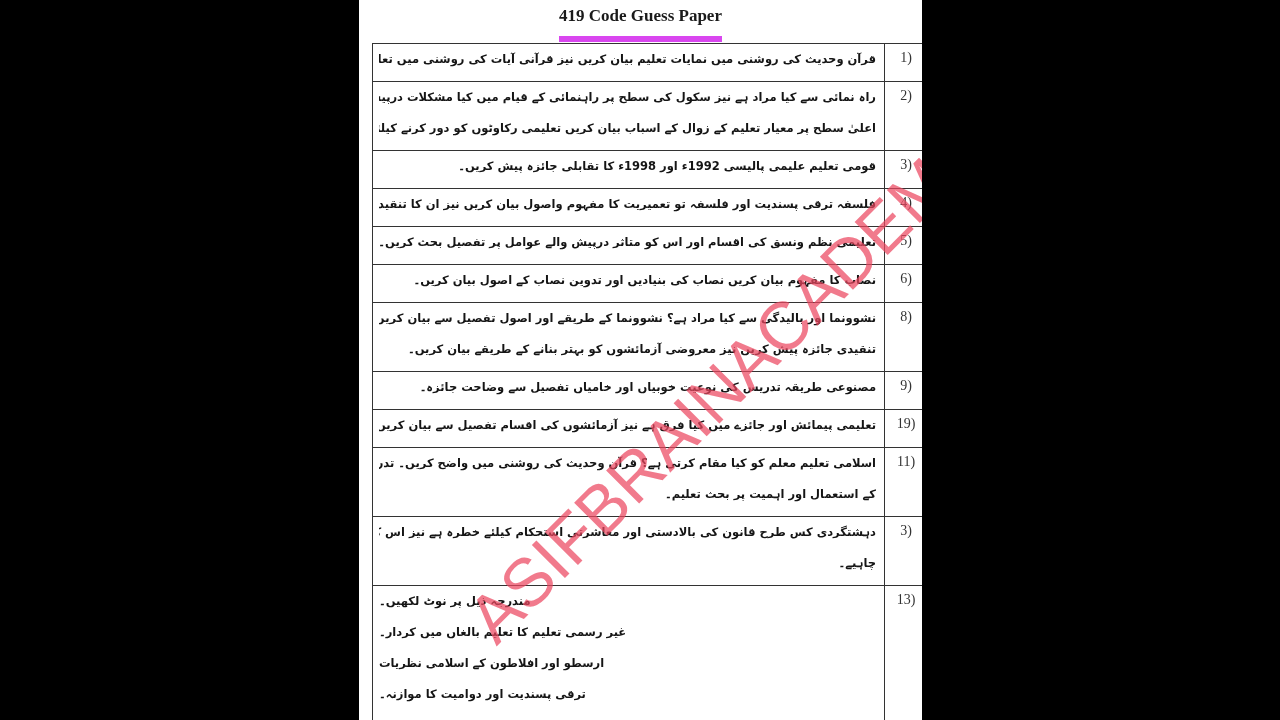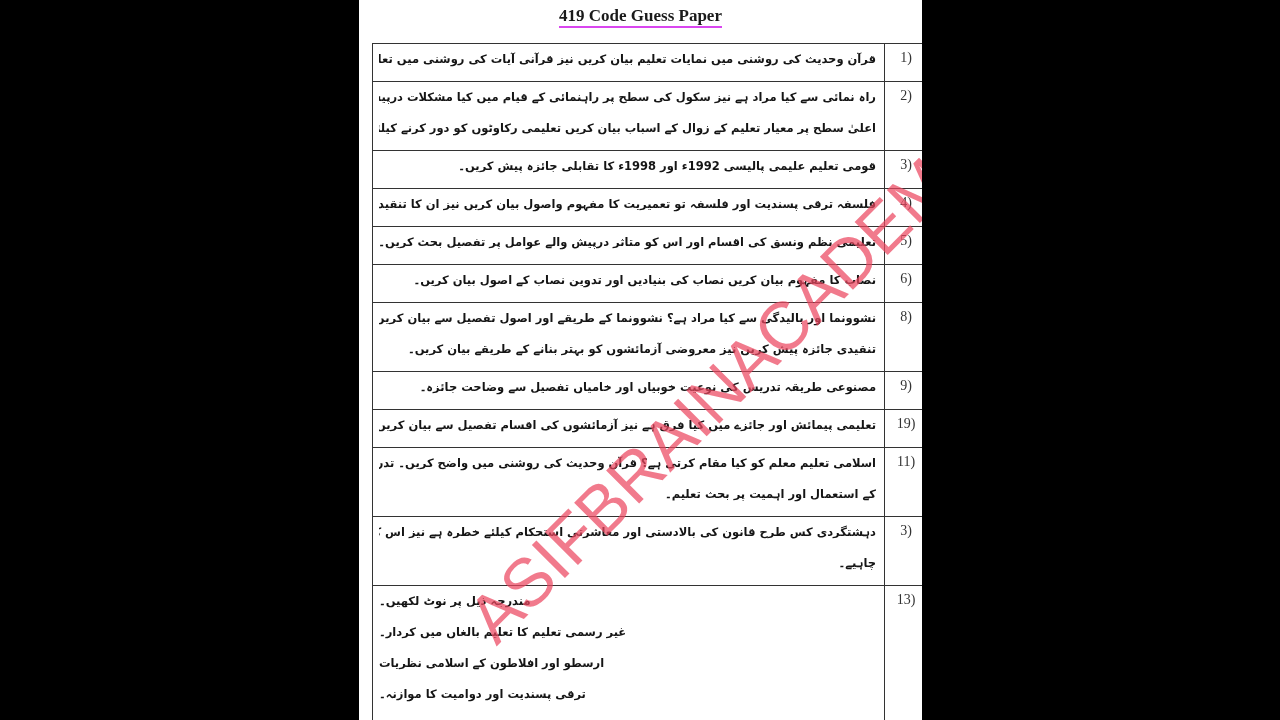--- a/index.html
+++ b/index.html
@@ -24,22 +24,22 @@
       left: 0;
       top: 6px;
       width: 100%;
       text-align: center;
       font-family: "Liberation Serif", "DejaVu Serif", serif;
       font-weight: bold;
       font-size: 17px;
       color: #1a1a1a;
     }
     .title span {
-      border-bottom: 2px solid #d946ef;
-      padding-bottom: 1px;
+      border-bottom: 6px solid #d946ef;
+      padding-bottom: 11px;
     }
     table.qtable {
       position: absolute;
       left: 13px;
       top: 43px;
       width: 540px;
       border-collapse: collapse;
       table-layout: fixed;
     }
     table.qtable td {

